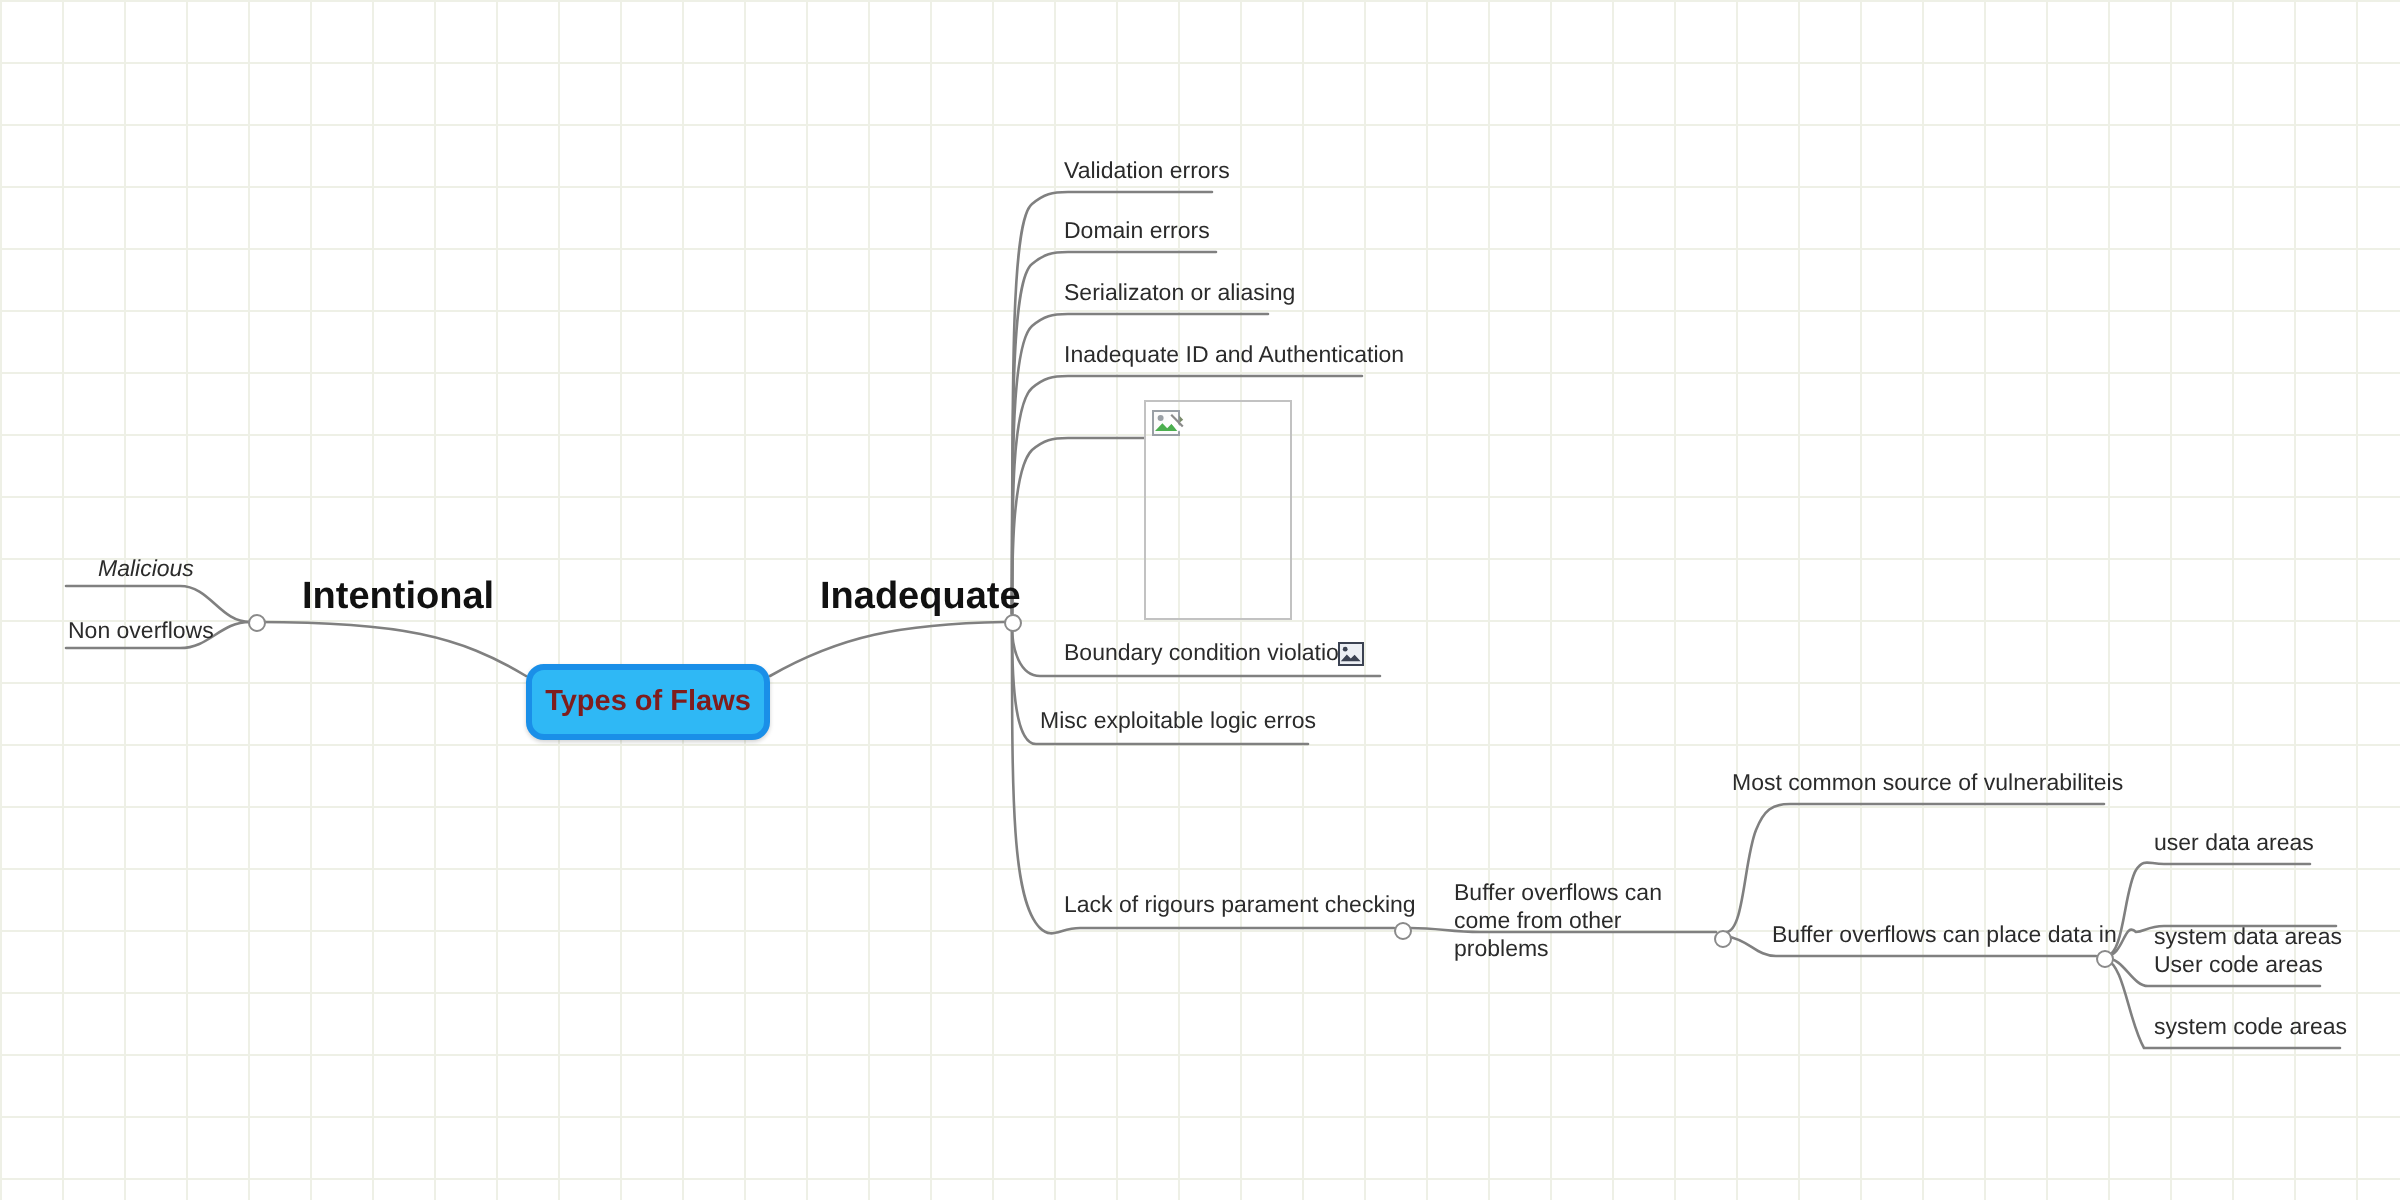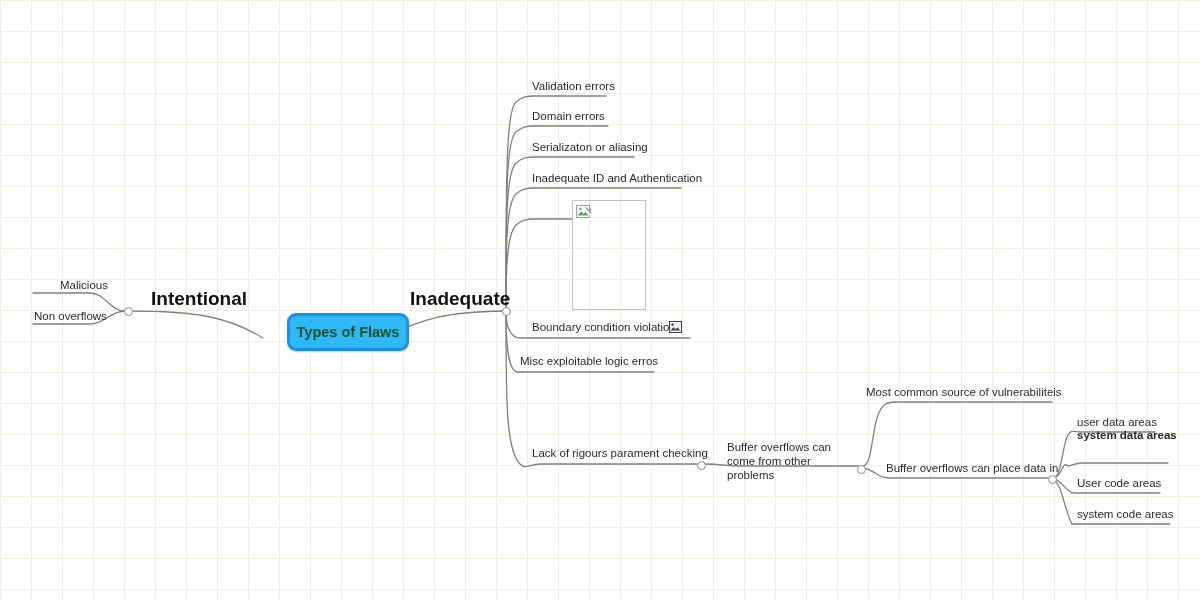--- a/index.html
+++ b/index.html
@@ -42,36 +42,35 @@
     width: 120px;
   }
   .node-label.main {
     font-size: 19px;
     font-weight: bold;
     color: #111111;
   }
   .root-node {
     position: absolute;
     left: 263px;
-    top: 313px;
+    top: 332px;
     width: 122px;
     height: 38px;
     box-sizing: border-box;
     background: #2fb8f5;
     border: 3px solid #1a8fe8;
     border-radius: 9px;
     display: flex;
     align-items: center;
     justify-content: center;
-    color: #14532d;
+    color: #7f1d1d;
     font-size: 14.5px;
     font-weight: bold;
     font-family: "Liberation Sans", sans-serif;
     box-shadow: 0 1px 2px rgba(0,0,0,0.18);
-    margin-left: 24px;
   }
   .broken-image-box {
     position: absolute;
     left: 572px;
     top: 200px;
     width: 74px;
     height: 110px;
     box-sizing: border-box;
     border: 1px solid #c2c2c2;
     background: transparent;
@@ -140,21 +139,21 @@
   <div class="junction" style="left:128px; top:311px;"></div>
   <div class="junction" style="left:506px; top:311px;"></div>
   <div class="junction" style="left:701px; top:465px;"></div>
   <div class="junction" style="left:861px; top:469px;"></div>
   <div class="junction" style="left:1052px; top:479px;"></div>
 
   <div class="root-node">Types of Flaws</div>
 
   <div class="node-label main" style="left:151px; top:292px;">Intentional</div>
 
-  <div class="node-label" style="left:60px; top:278px;">Malicious</div>
+  <div class="node-label" style="left:49px; top:278px;font-style:italic;">Malicious</div>
 
   <div class="node-label" style="left:34px; top:309px;">Non overflows</div>
 
   <div class="node-label main" style="left:410px; top:292px;">Inadequate</div>
 
   <div class="node-label" style="left:532px; top:79px;">Validation errors</div>
 
   <div class="node-label" style="left:532px; top:109px;">Domain errors</div>
 
   <div class="node-label" style="left:532px; top:140px;">Serializaton or aliasing</div>
@@ -185,19 +184,19 @@
   <div class="node-label" style="left:532px; top:446px;">Lack of rigours parament checking</div>
 
   <div class="node-label two-line" style="left:727px; top:440px; width:125px;">Buffer overflows can come from other problems</div>
 
   <div class="node-label" style="left:866px; top:385px;">Most common source of vulnerabiliteis</div>
 
   <div class="node-label" style="left:886px; top:461px;">Buffer overflows can place data in</div>
 
   <div class="node-label" style="left:1077px; top:415px;">user data areas</div>
 
-  <div class="node-label" style="left:1077px; top:428px;font-weight:bold;">system data areas</div>
+  <div class="node-label" style="left:1077px; top:462px;">system data areas</div>
 
   <div class="node-label" style="left:1077px; top:476px;">User code areas</div>
 
   <div class="node-label" style="left:1077px; top:507px;">system code areas</div>
 
 </div>
 
 </body></html>

